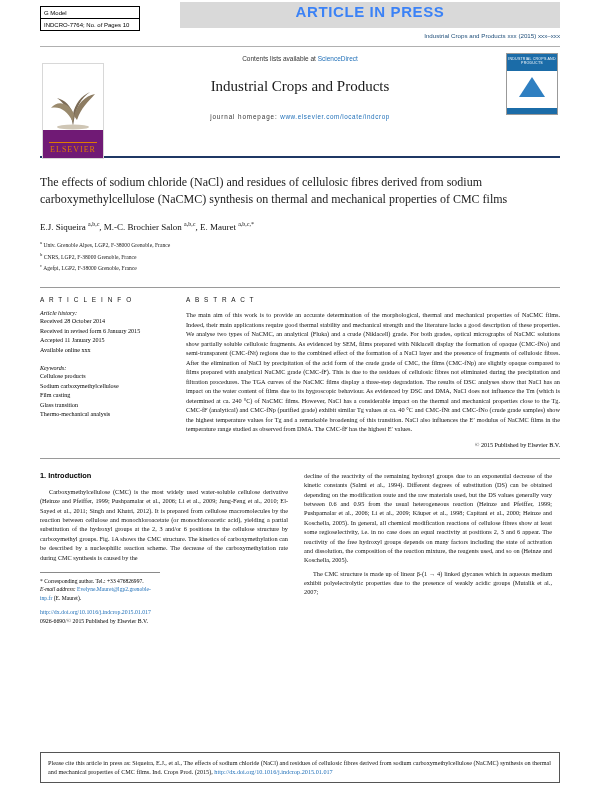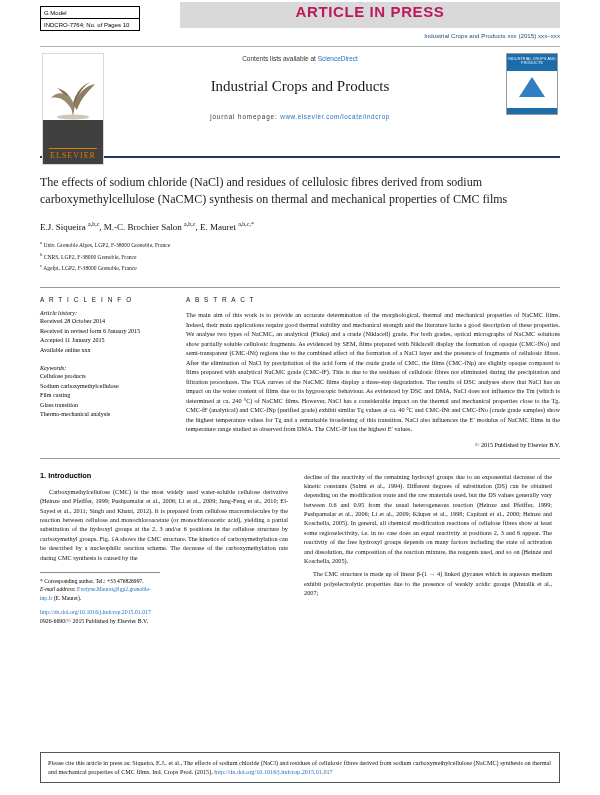--- a/index.html
+++ b/index.html
@@ -44,21 +44,21 @@
   }
   .aip-text {
     position: absolute;
     left: 180px; top: 3px;
     width: 380px;
     text-align: center;
     font-family: "Liberation Sans", sans-serif;
     font-weight: bold;
     font-size: 15px;
     letter-spacing: 0.6px;
-    color: #be185d;
+    color: #3b82f6;
   }
   .journal-ref {
     position: absolute;
     right: 40px; top: 32px;
     font-family: "Liberation Sans", sans-serif;
     font-size: 6.2px;
     color: #1f4e79;
   }
 
   
@@ -92,24 +92,24 @@
     font-size: 6.3px;
     margin-top: 18px;
     letter-spacing: 0.9px;
     color: #333;
   }
   .homepage-line .url { color: #1f6fb8; letter-spacing: 0.6px; }
 
   
   .elsevier-logo {
     position: absolute;
-    left: 2px; top: 6px;
-    width: 62px; height: 112px;
+    left: 2px; top: 16px;
+    width: 62px; height: 96px;
     border: 1px solid #d8d8d8;
-    background: #404040;
+    background: #701a75;
     overflow: hidden;
   }
   .els-tree {
     position: absolute;
     left: 0; top: 0; right: 0; height: 66px;
     background: #fff;
   }
   .els-word {
     position: absolute;
     left: 0; right: 0; bottom: 4px;
@@ -242,21 +242,20 @@
     font-size: 6.1px;
     text-align: right;
     margin-top: 8px;
   }
 
   
   .body-cols {
     margin: 12px 40px 0 40px;
     display: flex;
     gap: 16px;
-    align-items: center;
   }
   .bcol { width: 248px; }
   .bhead {
     font-family: "Liberation Sans", sans-serif;
     font-size: 7.4px;
     font-weight: bold;
     margin-bottom: 7px;
   }
   .bpara {
     font-family: "Liberation Serif", serif;

